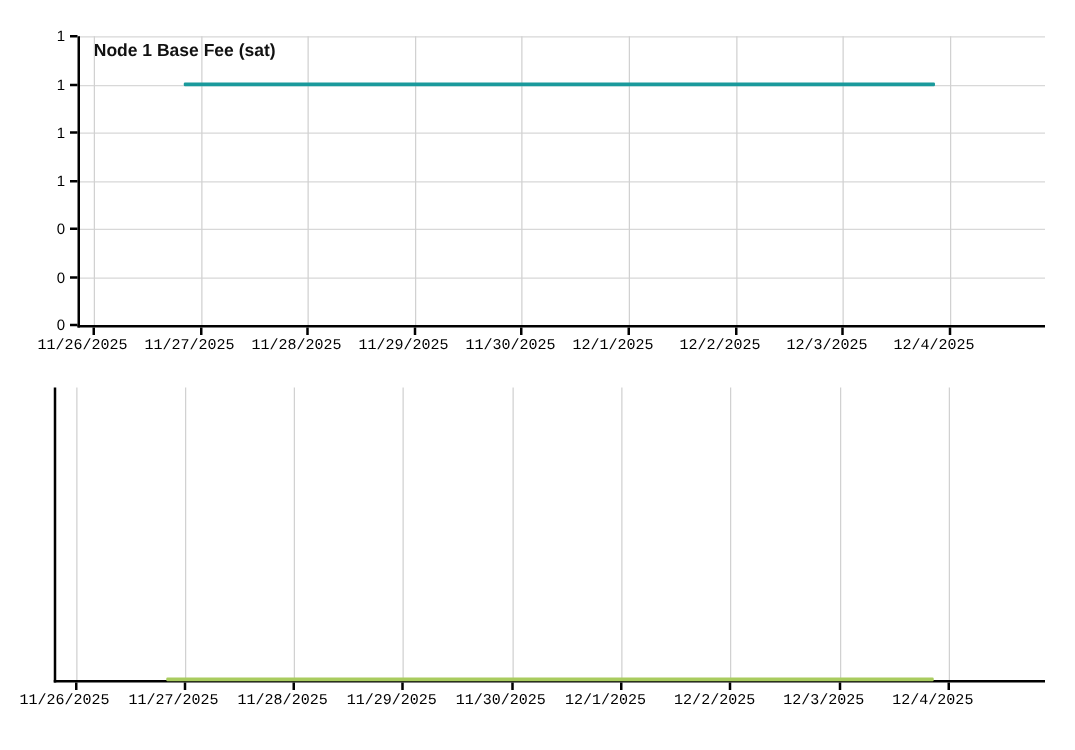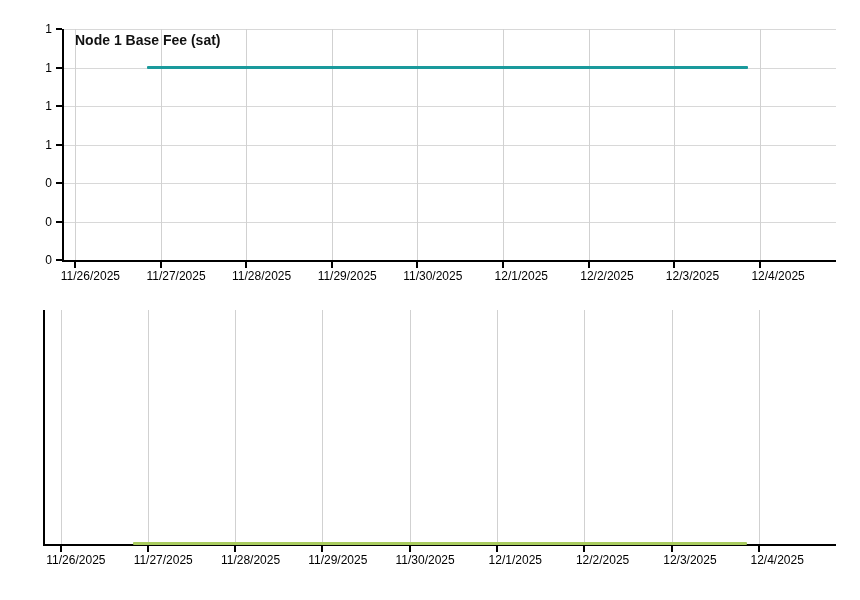--- a/index.html
+++ b/index.html
@@ -6,21 +6,21 @@
   body{font-family:"Liberation Sans","DejaVu Sans",sans-serif;}
   #canvas{position:relative;width:860px;height:600px;background:#ffffff;overflow:hidden;}
   .chart-title{position:absolute;font-size:14px;font-weight:bold;color:#111;white-space:nowrap;}
   .gridline-h{position:absolute;height:1px;background:#d8d8d8;}
   .gridline-v{position:absolute;width:1px;background:#d1d1d1;}
   .axis-y{position:absolute;width:2px;background:#000;}
   .axis-x{position:absolute;height:2px;background:#000;}
   .tick-y{position:absolute;width:6px;height:2px;background:#000;}
   .tick-x{position:absolute;width:2px;height:6px;background:#000;}
   .lbl-y{position:absolute;width:40px;text-align:right;font-size:12px;color:#000;line-height:14px;}
-  .lbl-x{position:absolute;width:90px;text-align:right;font-size:12px;color:#000;line-height:14px;white-space:nowrap;}
+  .lbl-x{position:absolute;width:90px;text-align:left;font-size:12px;color:#000;line-height:14px;white-space:nowrap;font-family:Liberation Mono, monospace;}
   .series-line{position:absolute;height:3px;border-radius:1px;}
 </style>
 </head>
 <body>
 
 <div id="canvas">
   <div class="chart-title" style="left:75px;top:6px;margin-top:26px;">Node 1 Base Fee (sat)</div>
   <div id="plot0"></div>
 
   <div id="plot1"></div>

